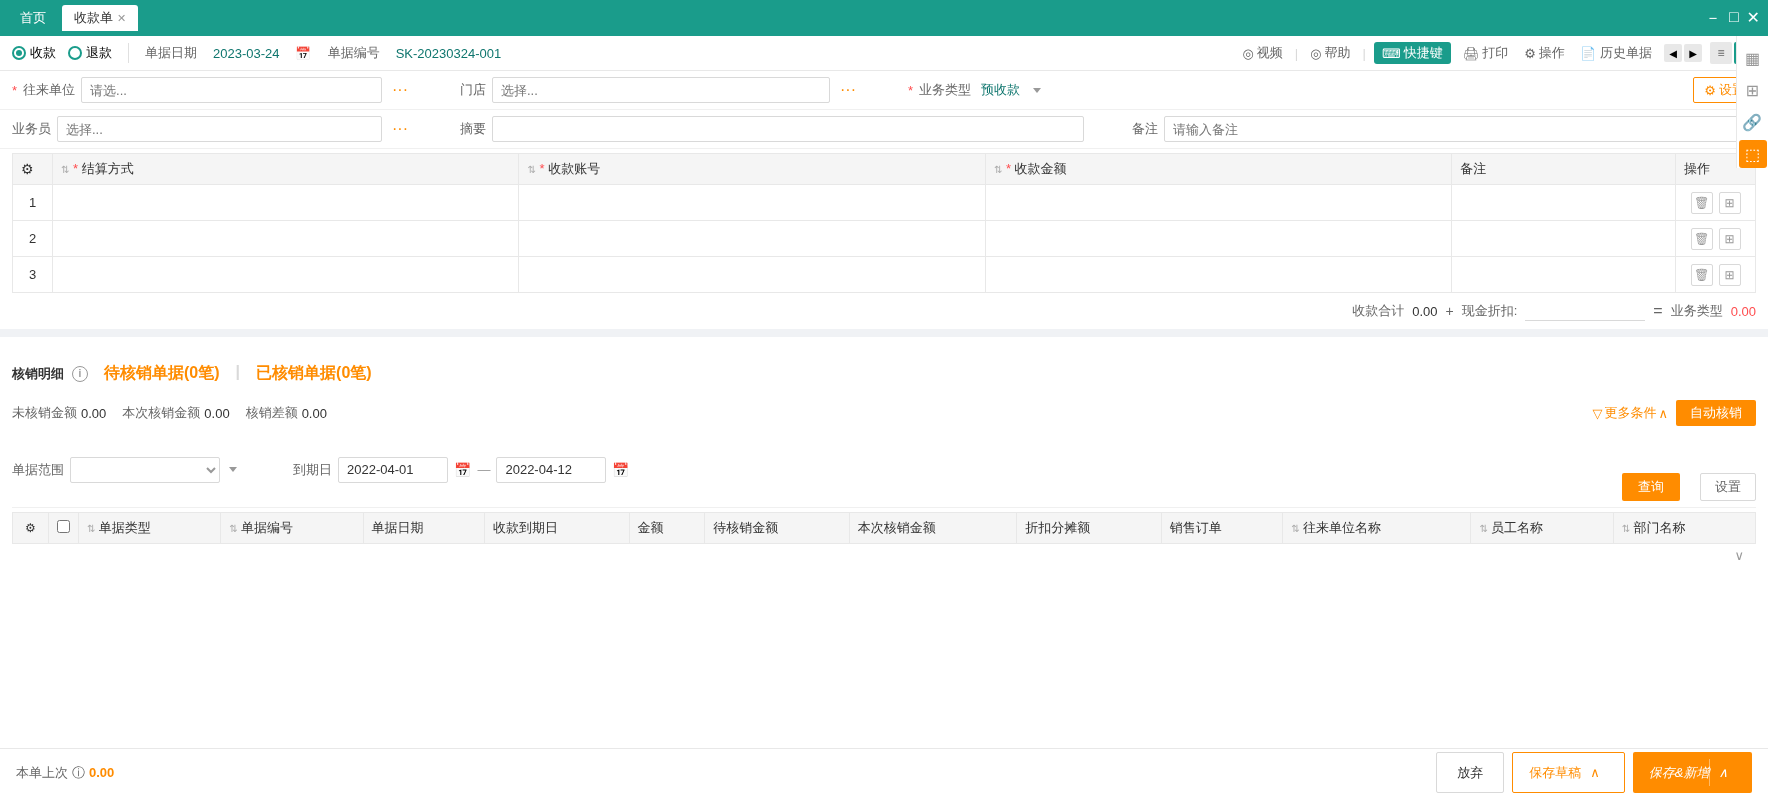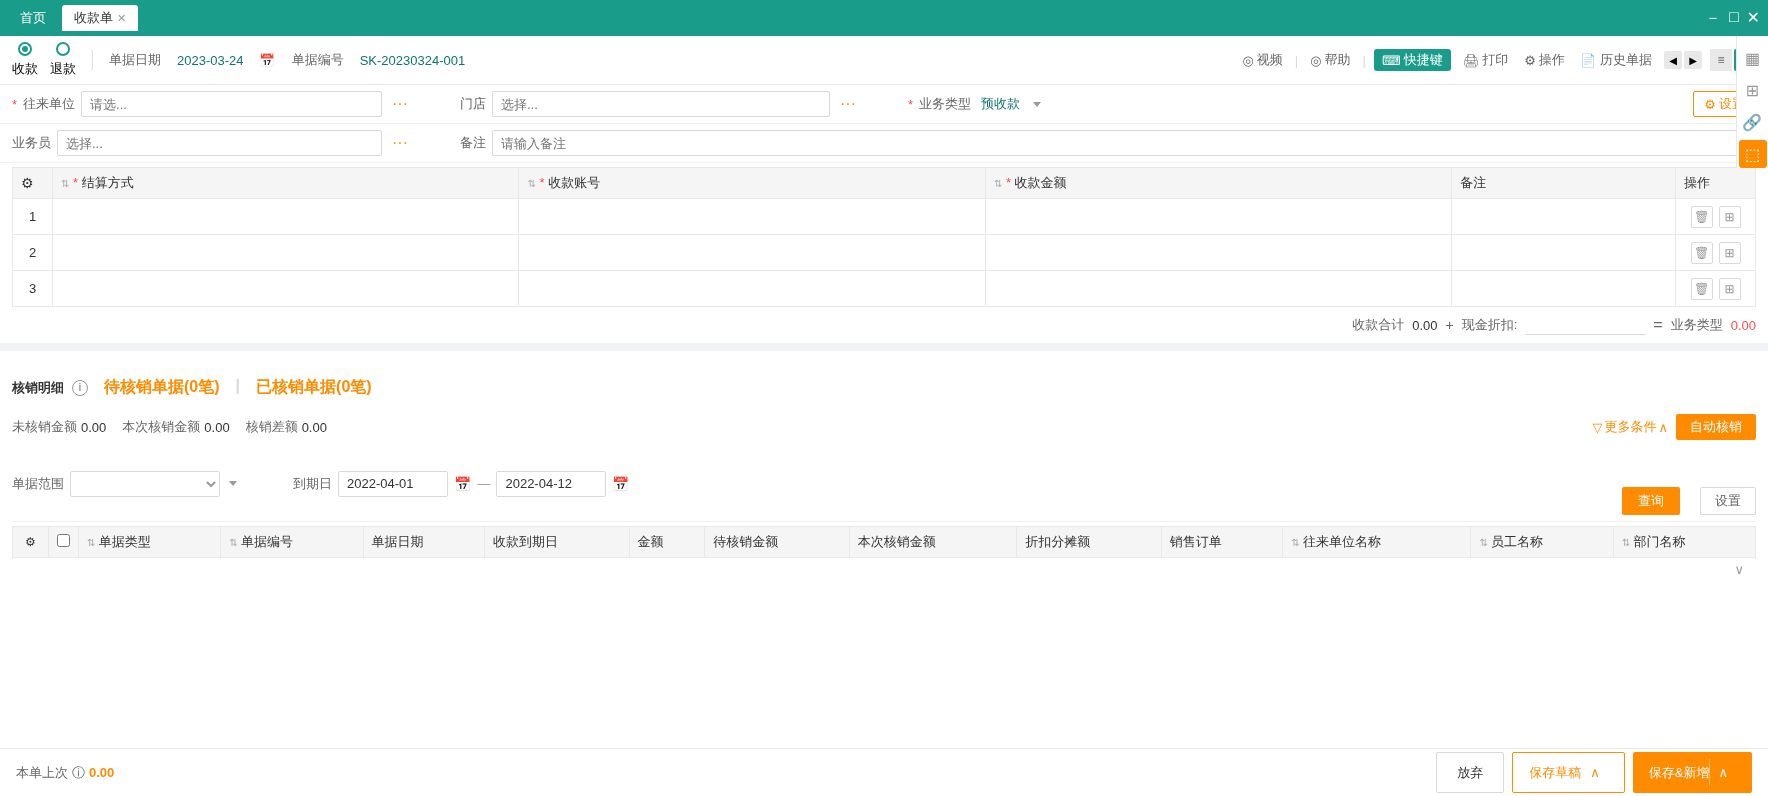--- a/index.html
+++ b/index.html
@@ -20,21 +20,21 @@
 
     
     .main-content { background: #fff; margin: 0; padding: 0; }
 
     
     .form-toolbar {
       display: flex; align-items: center; padding: 6px 12px; border-bottom: 1px solid #e8e8e8;
       gap: 16px; background: #fff;
     }
     .radio-group { display: flex; gap: 12px; align-items: center; }
-    .radio-item { display: flex; align-items: center; gap: 4px; cursor: pointer; flex-direction: column; }
+    .radio-item { display: flex; align-items: center; gap: 4px; cursor: pointer; }
     .radio-dot { width: 14px; height: 14px; border-radius: 50%; border: 2px solid #1a9c8b; display: flex; align-items: center; justify-content: center; }
     .radio-dot.checked::after { content: ''; width: 6px; height: 6px; border-radius: 50%; background: #1a9c8b; }
     .toolbar-divider { width: 1px; height: 20px; background: #e0e0e0; }
     .field-label { color: #666; }
     .field-value { color: #0f766e; font-weight: 400; }
     .toolbar-right { margin-left: auto; display: flex; align-items: center; gap: 8px; }
     .toolbar-btn { display: flex; align-items: center; gap: 3px; color: #666; cursor: pointer; font-size: 12px; padding: 2px 4px; }
     .toolbar-btn.active { background: #1a9c8b; color: #fff; padding: 2px 8px; border-radius: 3px; }
     .nav-arrows { display: flex; gap: 2px; }
     .nav-arrow { width: 18px; height: 18px; background: #e8e8e8; display: flex; align-items: center; justify-content: center; cursor: pointer; font-size: 10px; border-radius: 2px; }
@@ -139,21 +139,21 @@
     .bottom-info { display: flex; align-items: center; gap: 4px; color: #666; font-size: 13px; justify-content: center; }
     .bottom-value { color: #ff8c00; font-weight: bold; }
     .bottom-actions { margin-left: auto; display: flex; gap: 8px; }
     .btn-abandon { background: #fff; border: 1px solid #d9d9d9; color: #333; padding: 6px 20px; border-radius: 2px; cursor: pointer; font-size: 13px; }
     .btn-save-draft {
       background: #fff; border: 1px solid #ff8c00; color: #ff8c00; padding: 6px 16px;
       border-radius: 2px; cursor: pointer; font-size: 13px; display: flex; align-items: center; gap: 0;
     }
     .btn-save-new {
       background: #ff8c00; border: none; color: #fff; padding: 6px 16px;
-      border-radius: 2px; cursor: pointer; font-size: 13px; display: flex; align-items: center;
+      border-radius: 2px; cursor: pointer; font-size: 13px; display: flex; align-items: center; font-style: italic;
     }
     .btn-arrow { padding: 6px 8px; border-left: 1px solid rgba(255,255,255,0.4); }
 
     
     .right-sidebar {
       position: fixed; right: 0; top: 36px; width: 32px; background: #fff;
       border-left: 1px solid #e8e8e8; display: flex; flex-direction: column; align-items: center;
       padding-top: 8px; gap: 4px;
     }
     .sidebar-icon {
@@ -272,20 +272,24 @@
     </div>
   </div>
 
   <div class="form-row">
     <div class="form-field" style="max-width: 400px;">
       <span class="field-label">业务员</span>
       <input class="field-input" style="width: 200px;" placeholder="选择...">
       <span class="ellipsis-btn">···</span>
     </div>
 
+    <div class="form-field" style="margin-left: 40px; flex: 1;">
+      <span class="field-label">摘要</span>
+      <input class="field-input" style="flex: 1 1 0%;">
+    </div>
 
     <div class="form-field" style="margin-left: 40px; flex: 1;">
       <span class="field-label">备注</span>
       <input class="field-input" style="flex: 1 1 0%;" placeholder="请输入备注">
     </div>
   </div>
 
   <div class="table-container">
     <table class="data-table">
       <thead>

